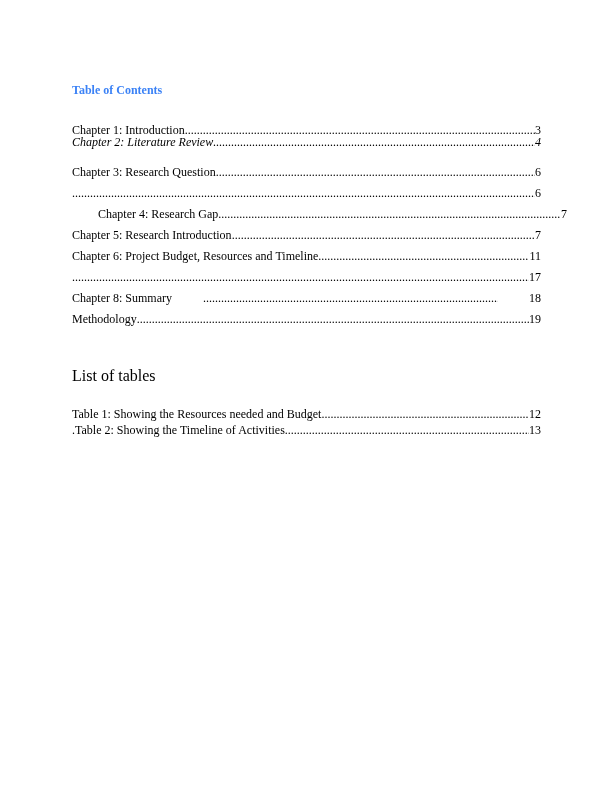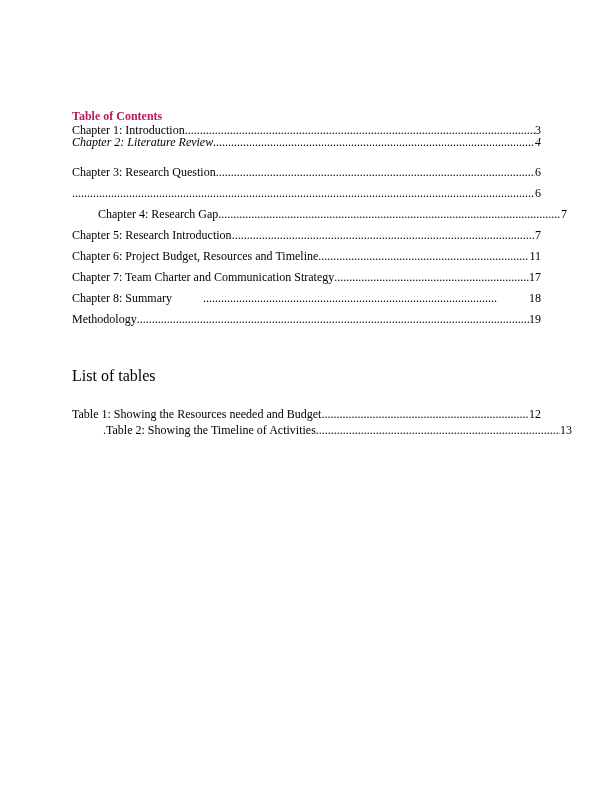--- a/index.html
+++ b/index.html
@@ -19,24 +19,24 @@
       position: absolute;
       left: 0;
       top: 0;
       width: 612px;
       height: 792px;
       background: #ffffff;
     }
     .toc-heading {
       position: absolute;
       left: 72px;
-      top: 108px;
+      top: 82px;
       font-size: 12px;
       font-weight: bold;
-      color: #be185d;
+      color: #3b82f6;
       line-height: 16px;
       white-space: nowrap;
     }
     .entry {
       position: absolute;
       left: 72px;
       width: 469px;
       height: 16px;
       font-size: 12px;
       line-height: 16px;
@@ -110,21 +110,20 @@
     <span class="page-num">7</span>
   </div>
 
   <div class="entry" style="top:248px;">
     <span class="label">Chapter 6: Project Budget, Resources and Timeline</span>
     <span class="leader"></span>
     <span class="page-num">11</span>
   </div>
 
   <div class="entry" style="top:269px;">
-    <span class="label">Chapter 7: Team Charter and Communication Strategy</span>
     <span class="leader"></span>
     <span class="page-num">17</span>
   </div>
 
   <div class="entry" style="top:290px;gap:31px;">
     <span class="label">Chapter 8: Summary</span>
     <span class="leader"></span>
     <span class="page-num">18</span>
   </div>
 
@@ -135,19 +134,19 @@
   </div>
 
   <div class="list-heading">List of tables</div>
 
   <div class="entry" style="top:406px;">
     <span class="label">Table 1: Showing the Resources needed and Budget</span>
     <span class="leader"></span>
     <span class="page-num">12</span>
   </div>
 
-  <div class="entry" style="top:422px;margin-left:31px;">
+  <div class="entry" style="top:422px;">
     <span class="label">.Table 2: Showing the Timeline of Activities</span>
     <span class="leader"></span>
     <span class="page-num">13</span>
   </div>
 
 </div>
 
 </body></html>

